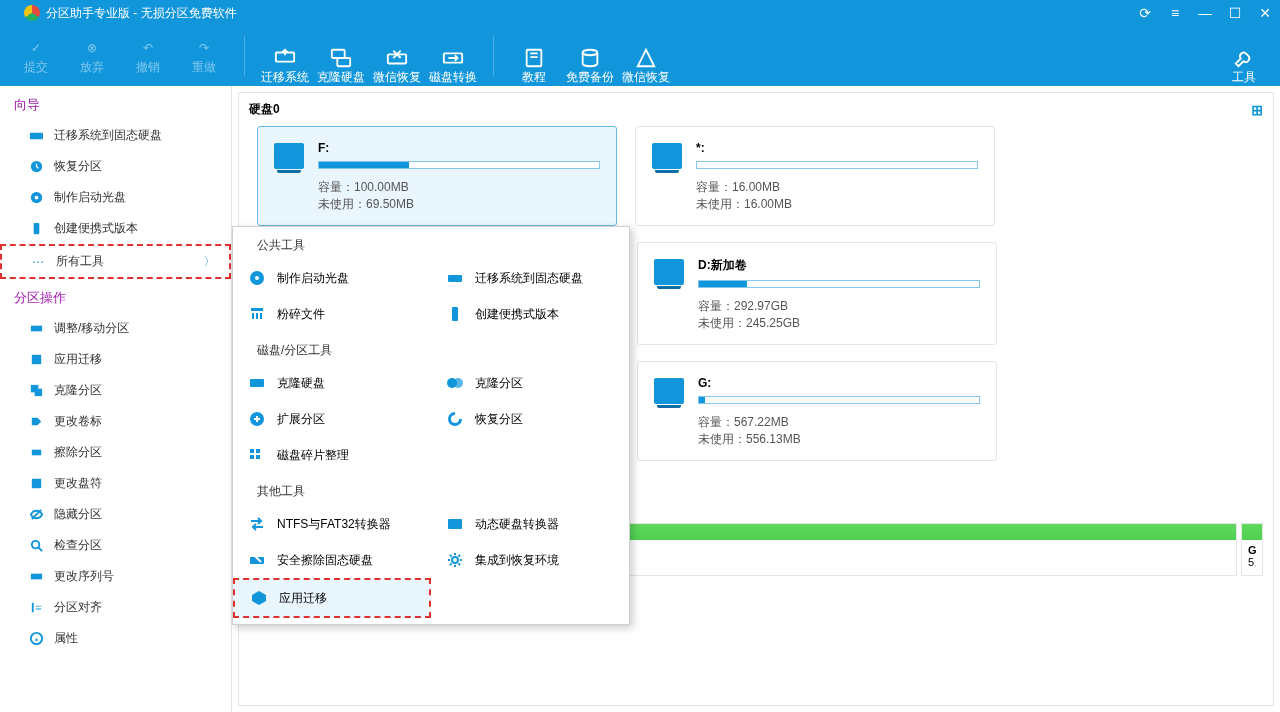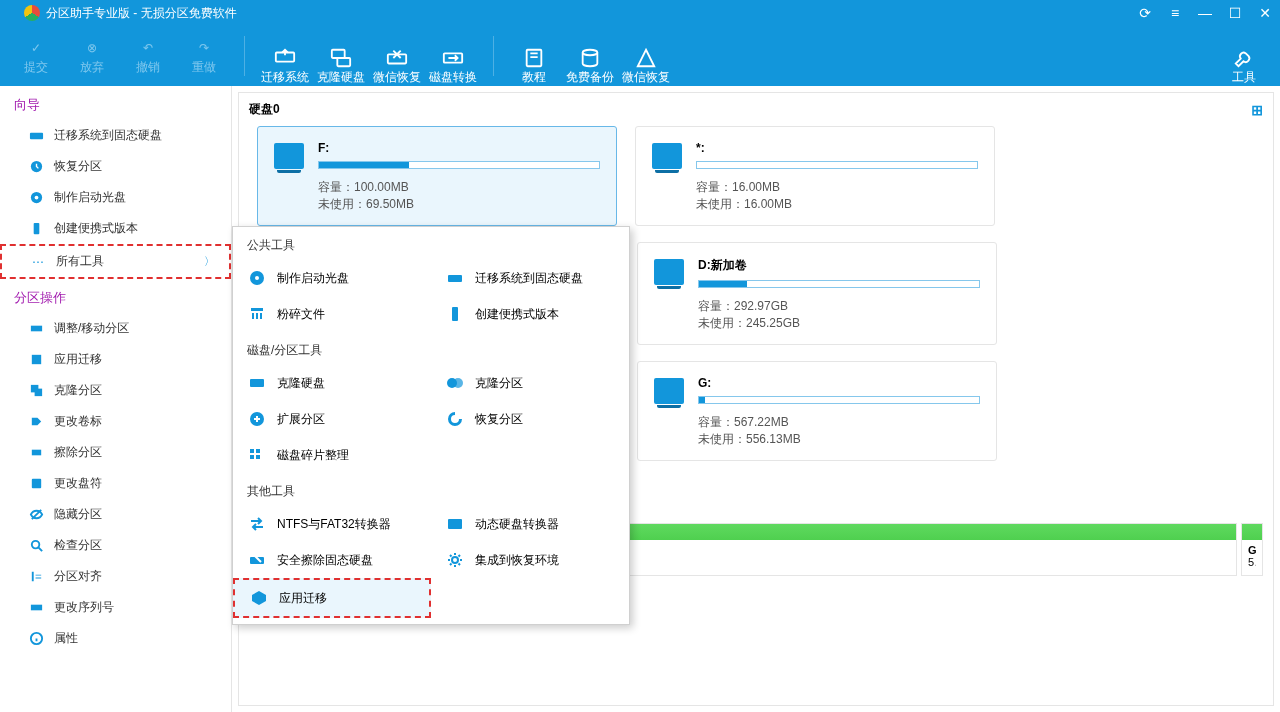--- a/index.html
+++ b/index.html
@@ -40,21 +40,21 @@
 .pcard .stats{ display:flex; justify-content:space-between; color:#555;flex-direction:column;}
 .bottombars { position:absolute; left:10px; right:10px; top:430px; display:flex; gap:4px; font-size:11px;}
 .bbcol{ flex:1; border:1px solid #e5e5e5; min-width:0;}
 .bbcol.cut{ width:220px; flex:none;}
 .bbcol.sm{ width:22px; flex:none;}
 .bbbar{ height:16px; background:linear-gradient(#5fd95f,#4fd04f);}
 .bbinfo{ padding:4px 6px; }
 .bbinfo .ln{ white-space:nowrap; overflow:hidden; text-overflow:ellipsis;}
 
 .flyout { position:absolute; left:232px; top:226px; width:398px; background:#fff; border:1px solid #d0d0d0; box-shadow:3px 3px 8px rgba(0,0,0,.2); font-size:12px; z-index:50; padding-bottom:6px;}
-.flyout .fhdr{ font-size:12px; color:#333; padding:10px 14px 6px; }
+.flyout .fhdr{ font-size:12px; color:#333; padding:10px 24px 6px; }
 .flyout .frow{ display:flex; }
 .flyout .fitem{ width:50%; display:flex; align-items:center; padding:8px 14px; cursor:pointer; }
 .flyout .fitem .fic{ width:20px; height:20px; margin-right:10px; color:#1296db; display:flex; align-items:center; justify-content:center;}
 .flyout .fitem .fic svg{width:18px;height:18px;}
 .flyout .fitem.hl{ border:2px dashed #e03030; background:#eaf6fd; width:calc(50% - 0px);}
 </style>
 </head>
 <body>
 
 <div class="titlebar">
@@ -269,32 +269,32 @@
           <svg viewBox="0 0 16 16" fill="none" stroke="currentColor" stroke-width="2">
             <circle cx="7" cy="7" r="4"></circle>
             <path d="M10 10l4 4"></path>
           </svg>
         </span>
         <span>检查分区</span>
       </div>
     <div class="side-item">
         <span class="sic">
           <svg viewBox="0 0 16 16" fill="currentColor">
+            <rect x="2" y="5" width="12" height="6"></rect>
+          </svg>
+        </span>
+        <span>更改序列号</span>
+      </div>
+    <div class="side-item">
+        <span class="sic">
+          <svg viewBox="0 0 16 16" fill="currentColor">
             <path d="M3 3h2v10H3zM7 6h6v1H7zM7 9h6v1H7z"></path>
           </svg>
         </span>
         <span>分区对齐</span>
-      </div>
-    <div class="side-item">
-        <span class="sic">
-          <svg viewBox="0 0 16 16" fill="currentColor">
-            <rect x="2" y="5" width="12" height="6"></rect>
-          </svg>
-        </span>
-        <span>更改序列号</span>
       </div>
     <div class="side-item">
         <span class="sic">
           <svg viewBox="0 0 16 16" fill="none" stroke="currentColor" stroke-width="2">
             <circle cx="8" cy="8" r="6"></circle>
             <path d="M8 5v.01M8 8v3"></path>
           </svg>
         </span>
         <span>属性</span>
       </div>

